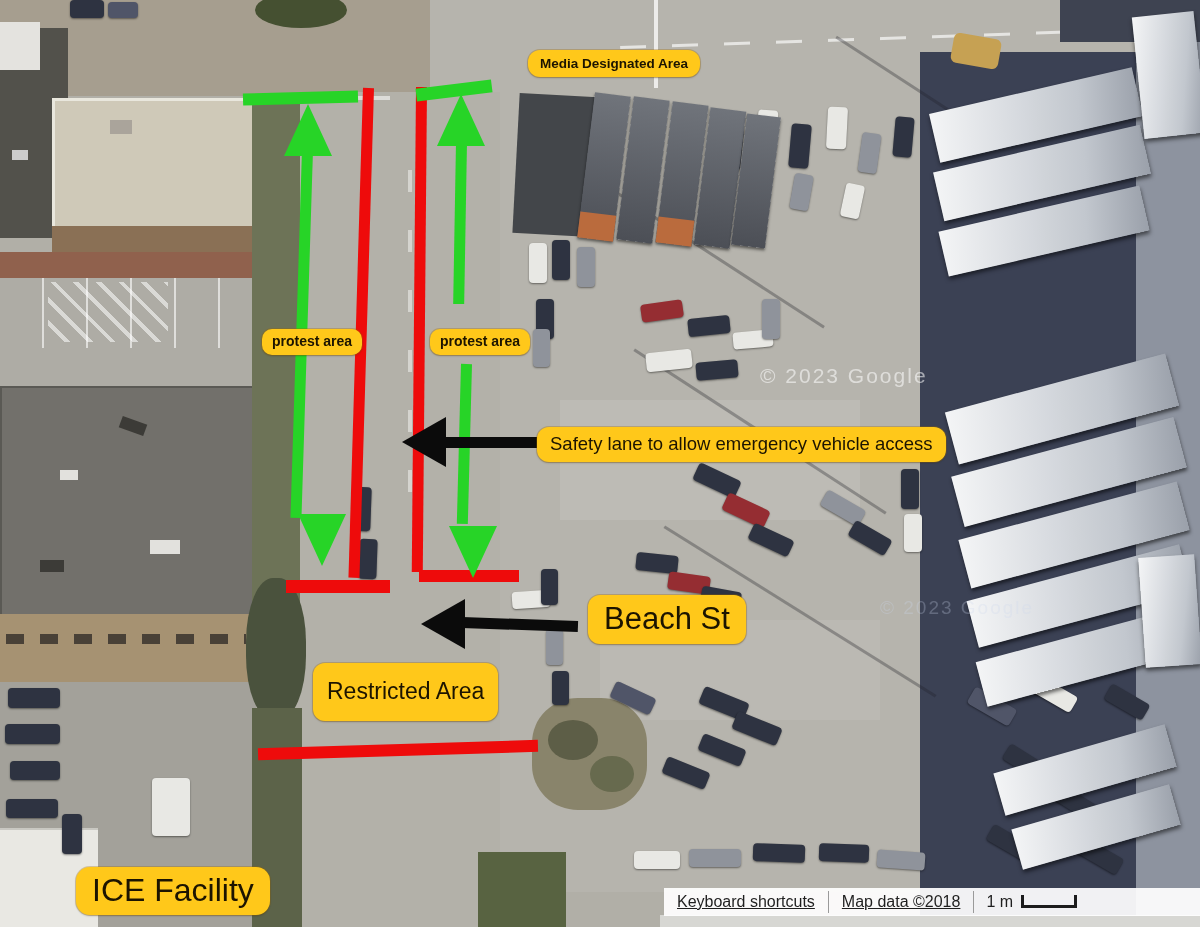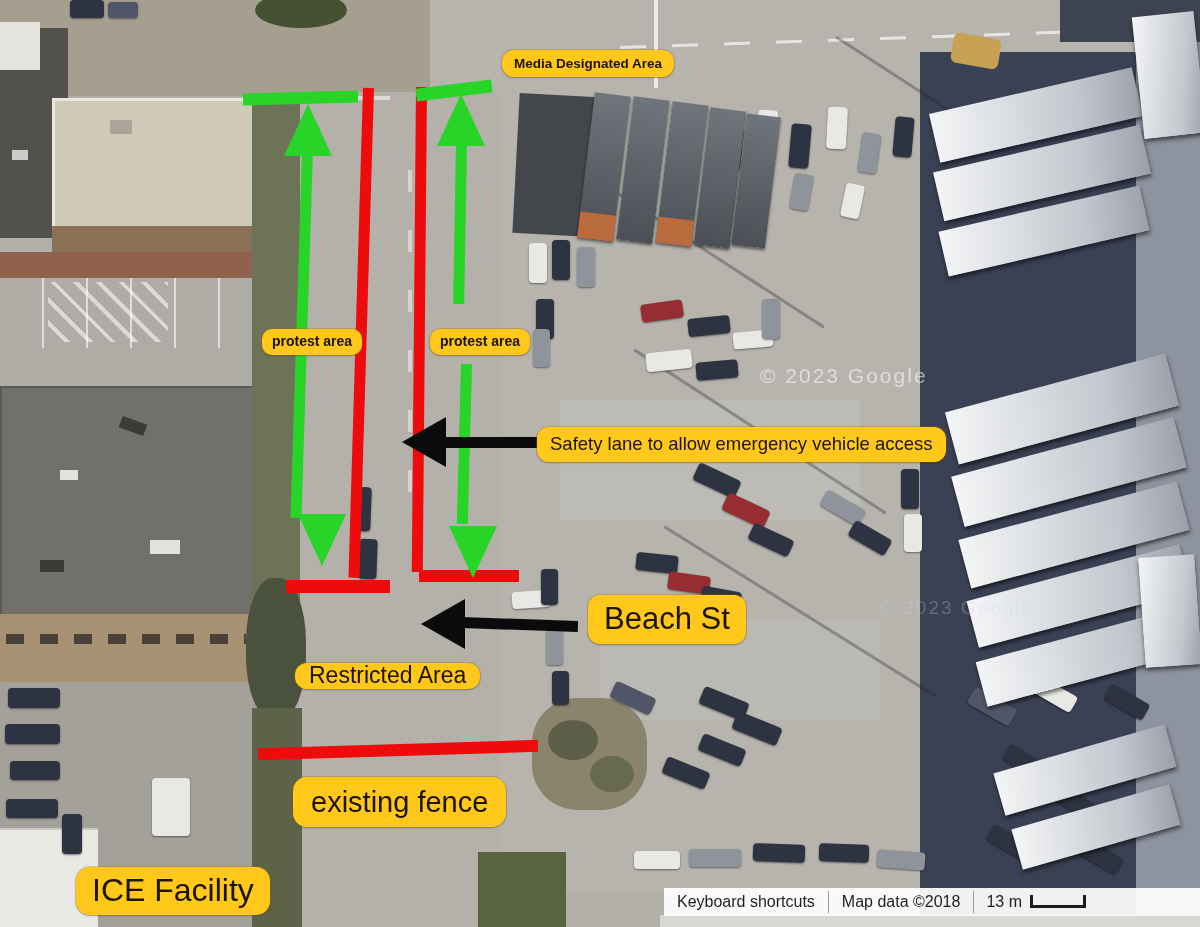--- a/index.html
+++ b/index.html
@@ -26,33 +26,33 @@
   .tri.up{border-left:24px solid transparent;border-right:24px solid transparent;border-bottom:52px solid var(--green);}
   .tri.down{border-left:24px solid transparent;border-right:24px solid transparent;border-top:52px solid var(--green);}
   .tri.left{border-top:25px solid transparent;border-bottom:25px solid transparent;border-right:44px solid var(--black);z-index:25;}
   .blackshaft{background:var(--black);z-index:25;position:absolute;}
 
   
   .lbl{position:absolute;z-index:30;background:var(--label-bg);color:var(--label-fg);
        border-radius:12px;white-space:nowrap;line-height:1.12;font-weight:500;
        box-shadow:0 0 0 1px rgba(160,105,0,.30),0 1px 2px rgba(0,0,0,.25);}
   #lbl-lexington{left:748px;top:7px;font-size:31px;padding:8px 20px;border-radius:16px;}
-  #lbl-media{left:502px;top:50px;font-size:13.5px;padding:6px 12px;font-weight:700;}
+  #lbl-media{left:528px;top:50px;font-size:13.5px;padding:6px 12px;font-weight:700;}
   #lbl-protest-left{left:262px;top:329px;font-size:14px;padding:5px 10px;font-weight:700;border-radius:10px;}
   #lbl-protest-right{left:430px;top:329px;font-size:14px;padding:5px 10px;font-weight:700;border-radius:10px;}
   #lbl-safety{left:537px;top:427px;font-size:18.5px;padding:7px 13px;}
   #lbl-beach{left:588px;top:595px;font-size:31px;padding:7px 16px;border-radius:12px;}
-  #lbl-restricted{left:295px;top:663px;font-size:23px;padding:0 14px;}
+  #lbl-restricted{left:313px;top:663px;font-size:23px;padding:16px 14px;}
   #lbl-fence{left:293px;top:777px;font-size:29px;padding:9px 18px;border-radius:14px;}
   #lbl-ice{left:76px;top:867px;font-size:32px;padding:6px 16px;border-radius:14px;}
 
   
   #gbar{position:absolute;left:664px;top:888px;width:536px;height:28px;z-index:40;
         background:rgba(255,255,255,.93);display:flex;align-items:center;color:#1f1f1f;font-size:16px;}
-  #gbar .sec{padding:0 13px;white-space:nowrap;}
+  #gbar .sec{padding:0 13px;white-space:nowrap;text-decoration:underline;}
   #gbar .sep{width:1px;height:22px;background:#9a9a9a;}
   #scaleunit{display:flex;align-items:center;padding:0 0 0 12px;}
   #scalebar{width:50px;height:10px;border-left:3px solid #1c1c1c;border-right:3px solid #1c1c1c;border-bottom:3px solid #1c1c1c;margin-left:8px;margin-top:-2px;}
   #gbar-under{position:absolute;left:660px;top:915px;width:540px;height:12px;background:#d7d7d3;z-index:39;}
 </style>
 </head>
 <body>
 
 <div id="stage">
 
@@ -214,28 +214,27 @@
   <div class="blackshaft" style="left:443px;top:437px;width:100px;height:11px;"></div>
   <div class="tri left" style="left:421px;top:599px;"></div>
   <div class="blackshaft" style="left:462px;top:617px;width:116px;height:11px;transform:rotate(2deg);transform-origin:left center;"></div>
 
   <div class="lbl" id="lbl-media">Media Designated Area</div>
   <div class="lbl" id="lbl-protest-left">protest area</div>
   <div class="lbl" id="lbl-protest-right">protest area</div>
   <div class="lbl" id="lbl-safety">Safety lane to allow emergency vehicle access</div>
   <div class="lbl" id="lbl-beach">Beach St</div>
   <div class="lbl" id="lbl-restricted">Restricted Area</div>
-  <div class="lbl" id="lbl-fence">existing fence</div>
   <div class="lbl" id="lbl-ice">ICE Facility</div>
 
   <div id="gbar">
     <span class="sec">Keyboard shortcuts</span>
     <span class="sep"></span>
     <span class="sec">Map data ©2018</span>
     <span class="sep"></span>
     <span id="scaleunit">
-      <span>13 m</span>
+      <span>1 m</span>
       <span id="scalebar"></span>
     </span>
   </div>
   <div id="gbar-under"></div>
 
 </div>
 
 </body></html>

